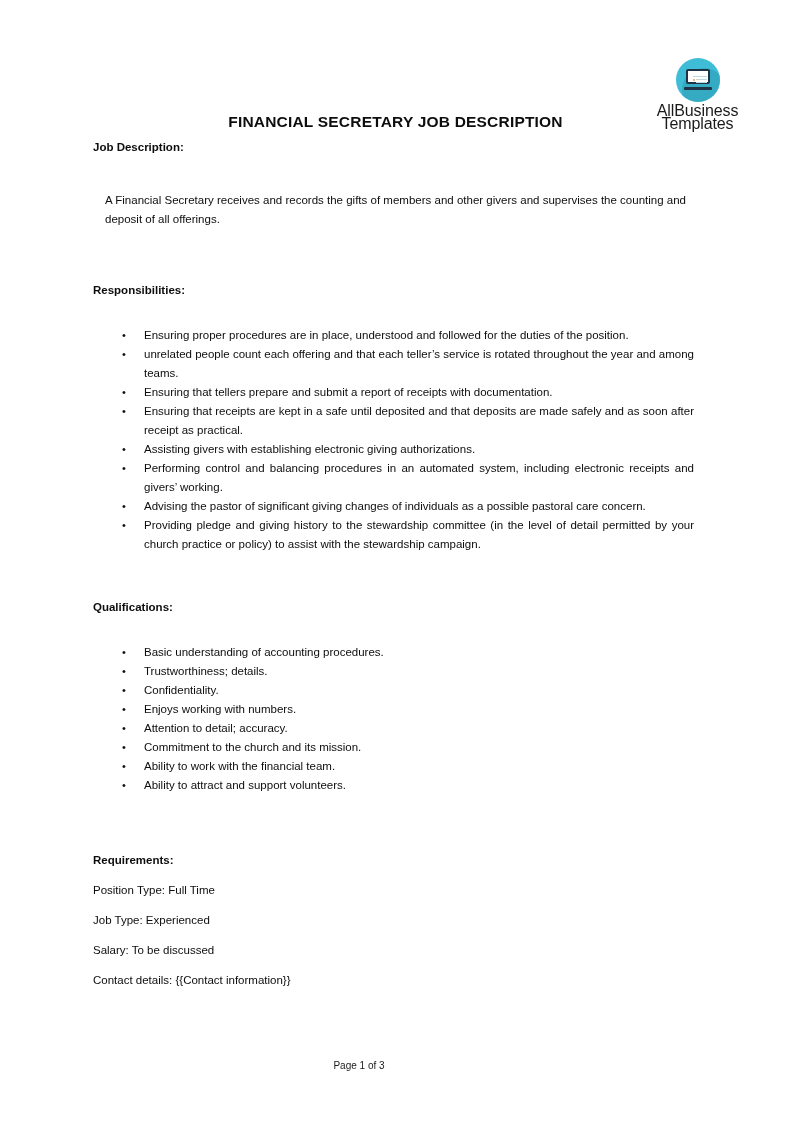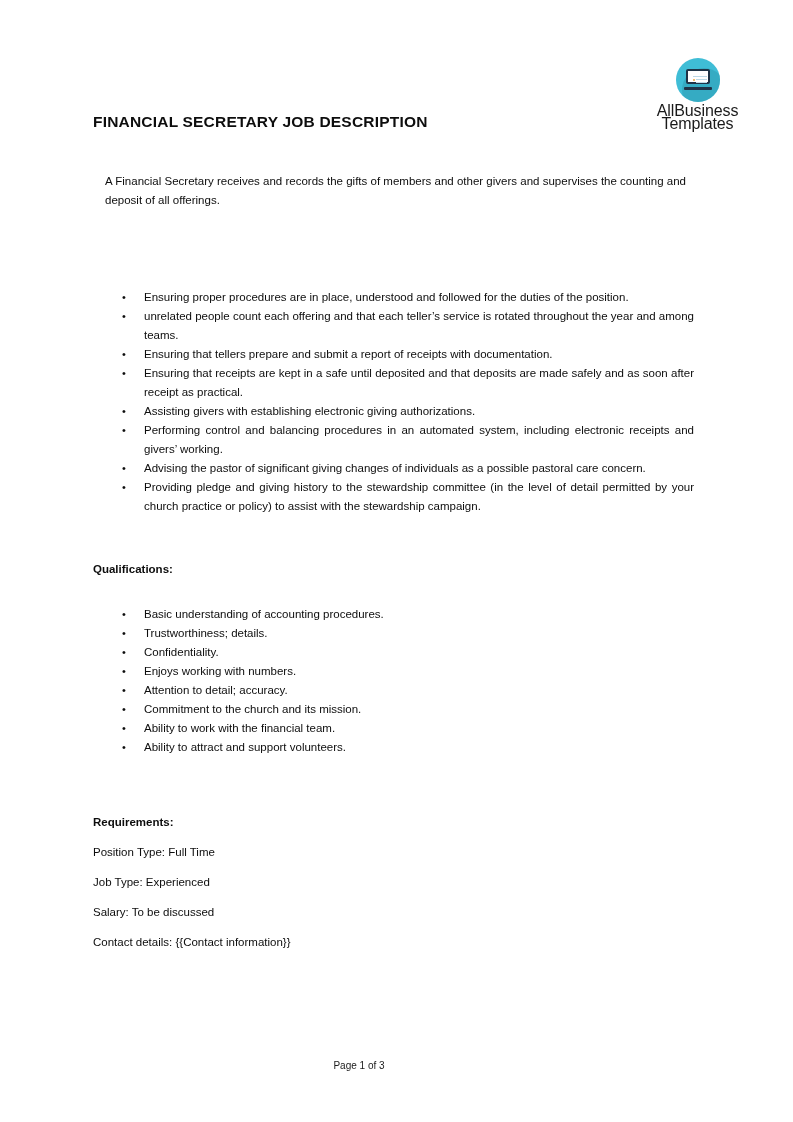--- a/index.html
+++ b/index.html
@@ -104,21 +104,21 @@
     color: #1a1a1a;
     letter-spacing: -0.1px;
   }
 
   
   .doc-title {
     position: absolute;
     left: 93px;
     top: 113px;
     width: 605px;
-    text-align: left;
+    text-align: center;
     font-size: 15.5px;
     font-weight: bold;
     letter-spacing: .2px;
   }
 
   .body-area {
     position: absolute;
     left: 93px;
     top: 138px;
     width: 605px;
@@ -202,25 +202,27 @@
       </div>
     </div>
     <div class="logo-text">AllBusiness</div>
     <div class="logo-text">Templates</div>
   </div>
 
   <div class="doc-title">FINANCIAL SECRETARY JOB DESCRIPTION</div>
 
   <div class="body-area">
 
+    <div class="heading">Job Description:</div>
     <div class="spacer-md"></div>
     <div class="para">A Financial Secretary receives and records the gifts of members and other givers and supervises the counting and deposit of all offerings.</div>
 
     <div class="spacer-lg"></div>
 
+    <div class="heading">Responsibilities:</div>
     <div class="spacer-md"></div>
     <ul class="bullets">
       <li>Ensuring proper procedures are in place, understood and followed for the duties of the position.</li>
       <li>unrelated people count each offering and that each teller’s service is rotated throughout the year and among teams.</li>
       <li>Ensuring that tellers prepare and submit a report of receipts with documentation.</li>
       <li>Ensuring that receipts are kept in a safe until deposited and that deposits are made safely and as soon after receipt as practical.</li>
       <li>Assisting givers with establishing electronic giving authorizations.</li>
       <li>Performing control and balancing procedures in an automated system, including electronic receipts and givers’ working.</li>
       <li>Advising the pastor of significant giving changes of individuals as a possible pastoral care concern.</li>
       <li>Providing pledge and giving history to the stewardship committee (in the level of detail permitted by your church practice or policy) to assist with the stewardship campaign.</li>

